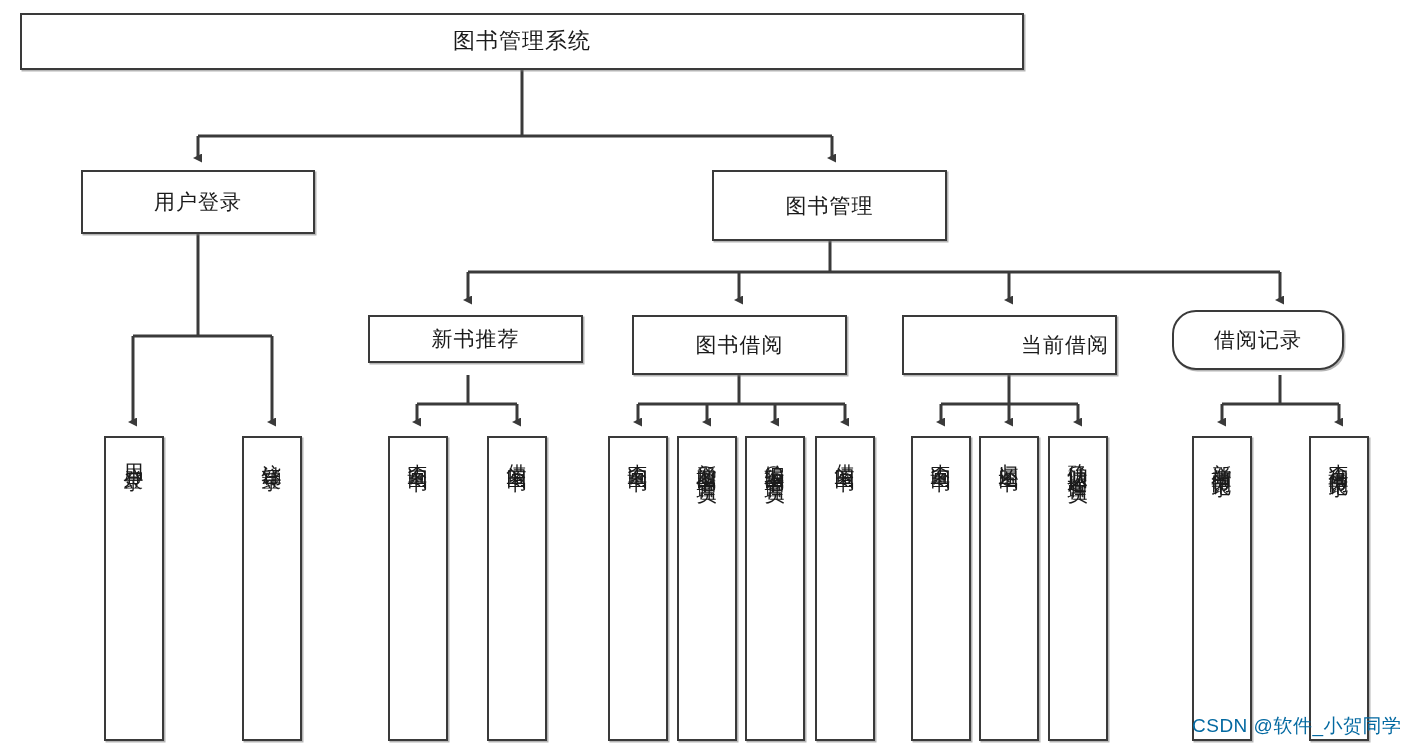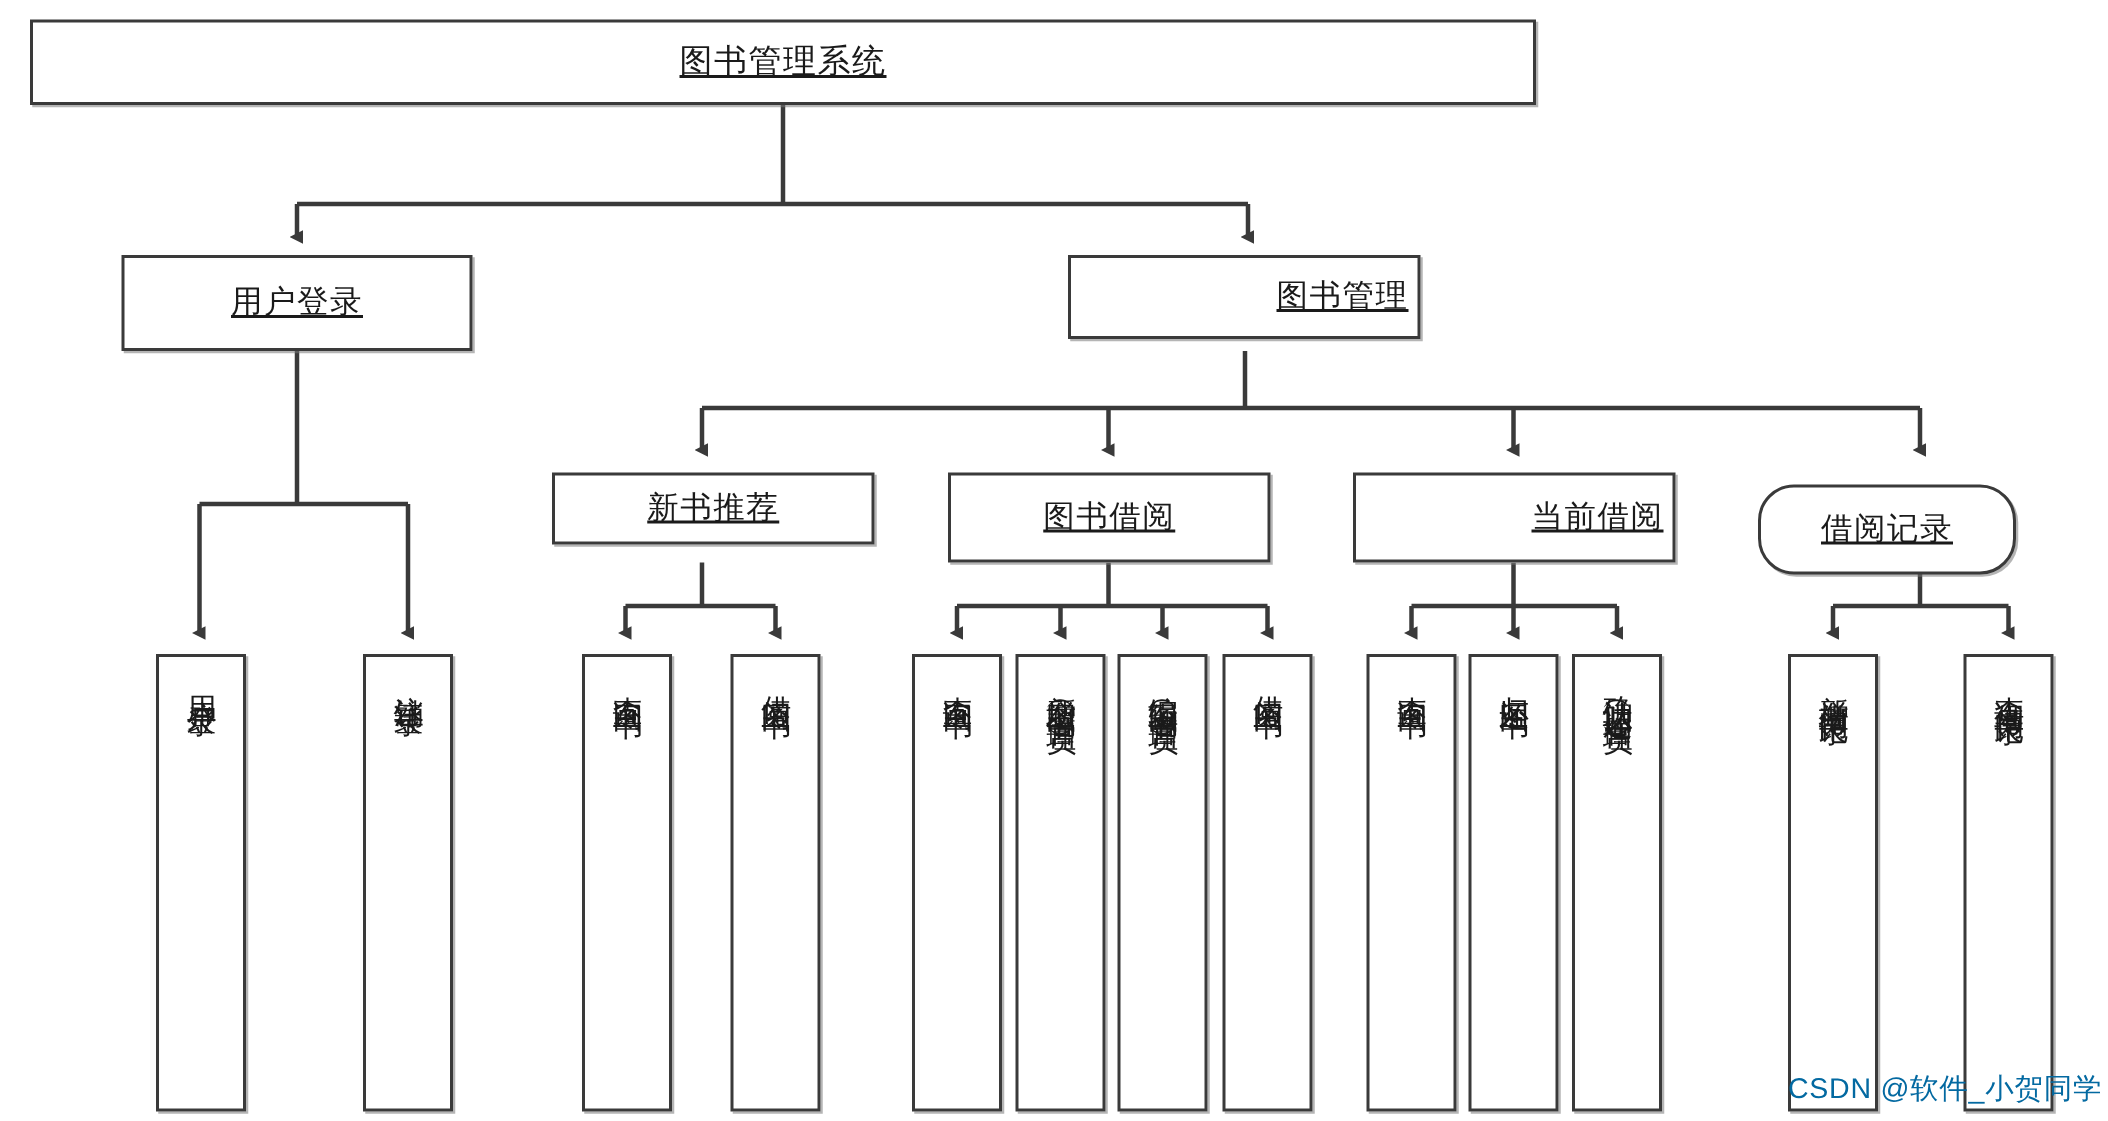--- a/index.html
+++ b/index.html
@@ -35,21 +35,20 @@
     align-items: center;
     justify-content: center;
     color: #1a1a1a;
     box-shadow: 1.5px 1.5px 0 rgba(120,120,120,0.55);
   }
   .node.horiz {
     font-size: 21px;
     letter-spacing: 1px;
     line-height: 1.1;
     padding: 10px 6px;
-    text-decoration: underline;
   }
   .node.root {
     font-size: 22px;
   }
   .node.leaf {
     font-size: 20px;
     padding: 10px 2px;
     align-items: flex-start;
     justify-content: center;
   }
@@ -123,34 +122,34 @@
     </g>
   </svg>
 
   <div class="node horiz root" style="left:20px; top:13px; width:1004px; height:57px;">
     <span>图书管理系统</span>
   </div>
 
   <div class="node horiz" style="left:81px; top:170px; width:234px; height:64px;">
     <span>用户登录</span>
   </div>
-  <div class="node horiz" style="left:712px; top:170px; width:235px; height:56px;justify-content:flex-end;">
+  <div class="node horiz" style="left:712px; top:170px; width:235px; height:71px;">
     <span>图书管理</span>
   </div>
 
   <div class="node horiz" style="left:368px; top:315px; width:215px; height:48px;">
     <span>新书推荐</span>
   </div>
   <div class="node horiz" style="left:632px; top:315px; width:215px; height:60px;align-items:center;">
     <span>图书借阅</span>
   </div>
   <div class="node horiz" style="left:902px; top:315px; width:215px; height:60px;justify-content:flex-end;">
     <span>当前借阅</span>
   </div>
-  <div class="node horiz" style="left:1172px; top:323px; width:172px; height:60px;border-radius:24px;">
+  <div class="node horiz" style="left:1172px; top:310px; width:172px; height:60px;border-radius:24px;">
     <span>借阅记录</span>
   </div>
 
   <div class="node leaf" style="left:104px; top:436px; width:60px; height:305px;">
     <span class="vtext">用户登录</span>
   </div>
   <div class="node leaf" style="left:242px; top:436px; width:60px; height:305px;">
     <span class="vtext">注销登录</span>
   </div>
 

